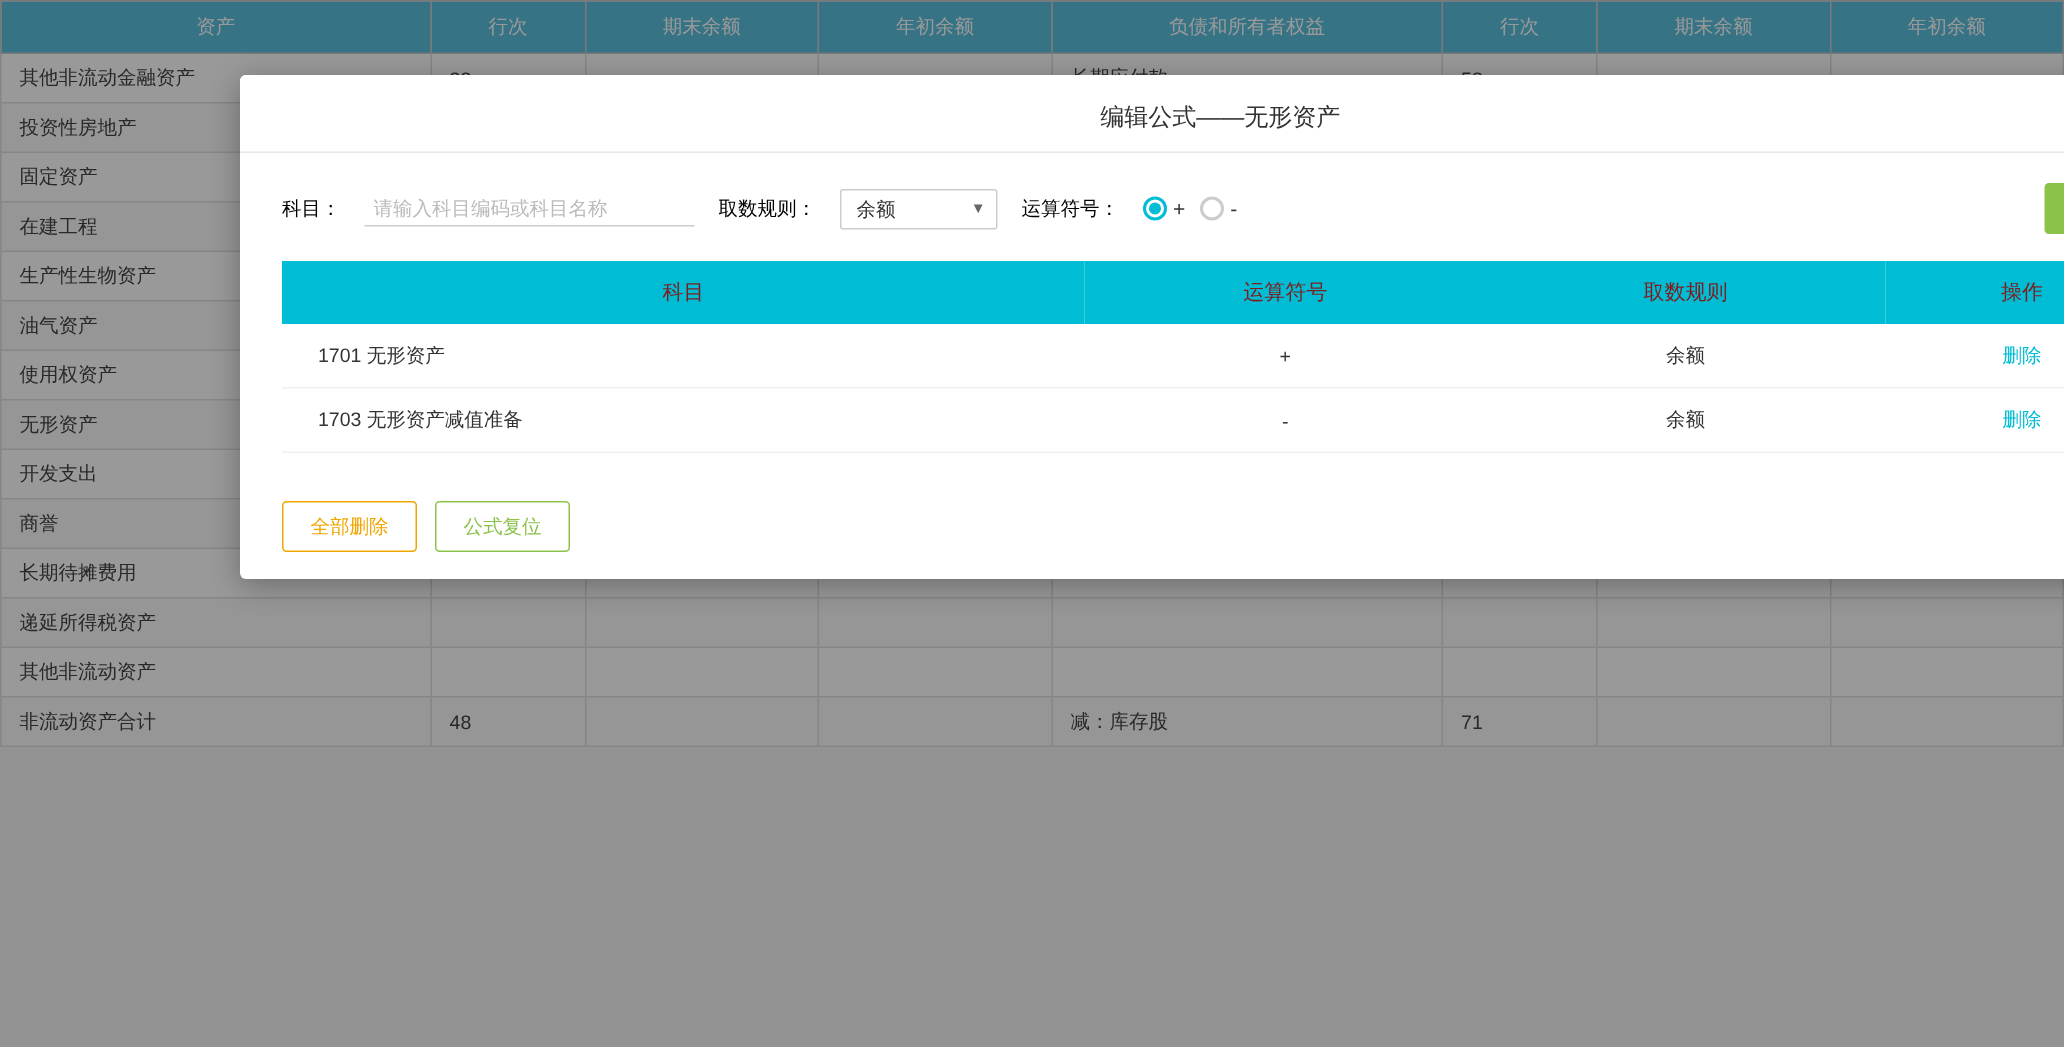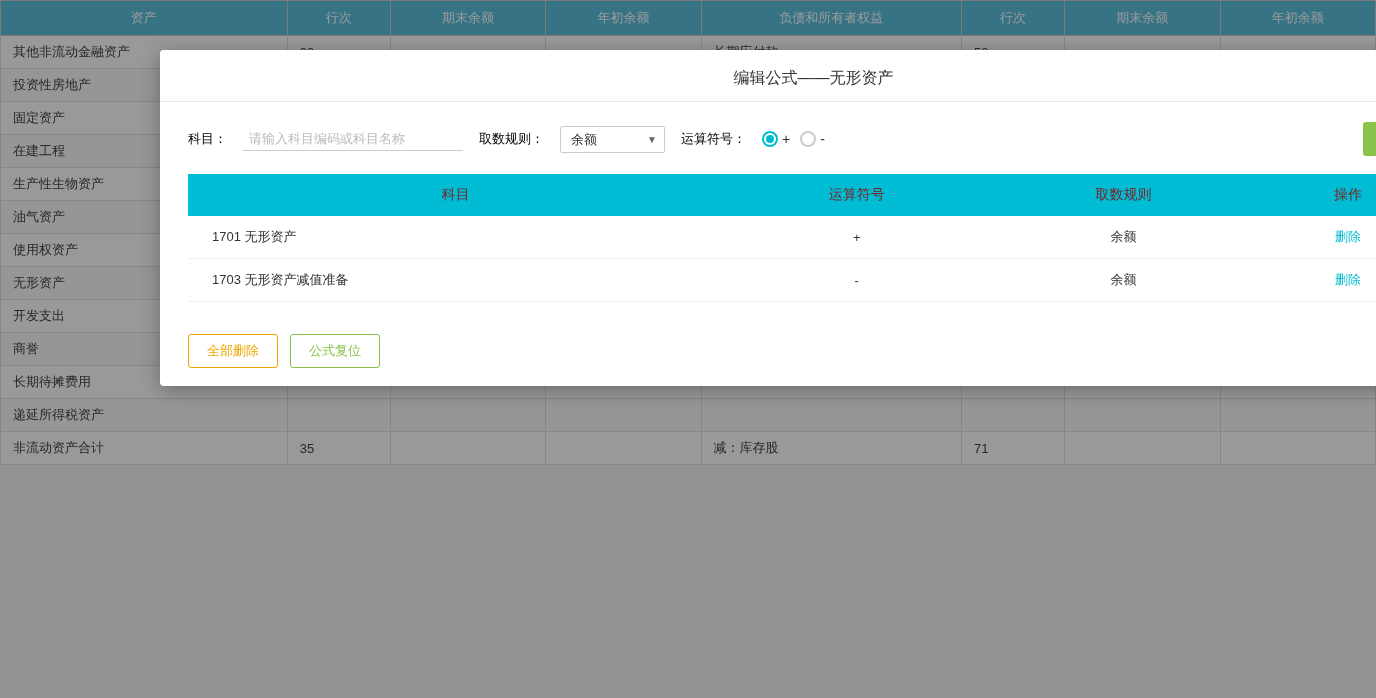--- a/index.html
+++ b/index.html
@@ -390,22 +390,32 @@
           <td>递延所得税资产</td>
           <td></td>
           <td></td>
           <td></td>
           <td></td>
           <td></td>
           <td></td>
           <td></td>
         </tr>
         <tr>
+          <td>其他非流动资产</td>
+          <td></td>
+          <td></td>
+          <td></td>
+          <td></td>
+          <td></td>
+          <td></td>
+          <td></td>
+        </tr>
+        <tr>
           <td>非流动资产合计</td>
-          <td>35</td>
+          <td>48</td>
           <td></td>
           <td></td>
           <td>减：库存股</td>
           <td>71</td>
           <td></td>
           <td></td>
         </tr>
       </tbody>
   </table>
 </div>

